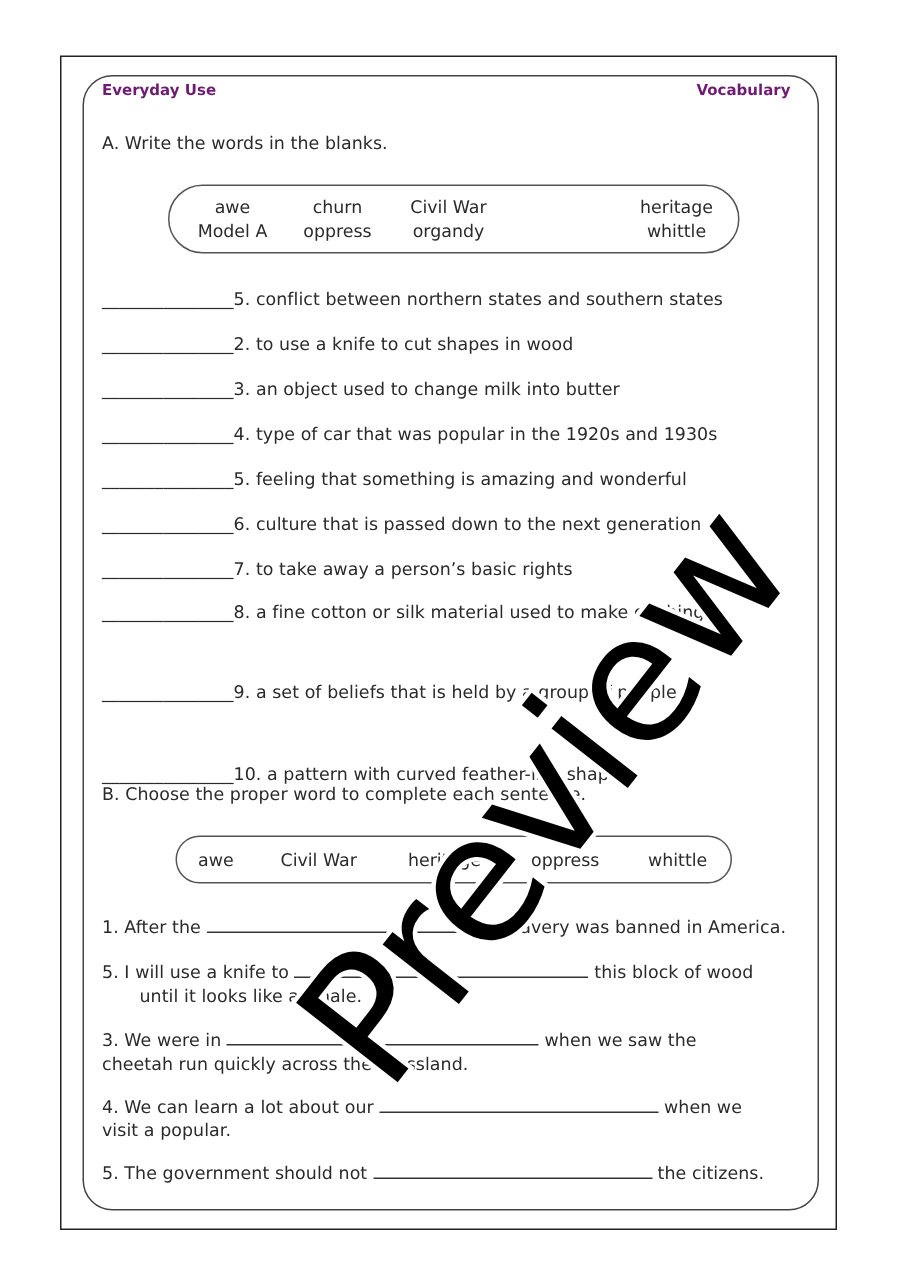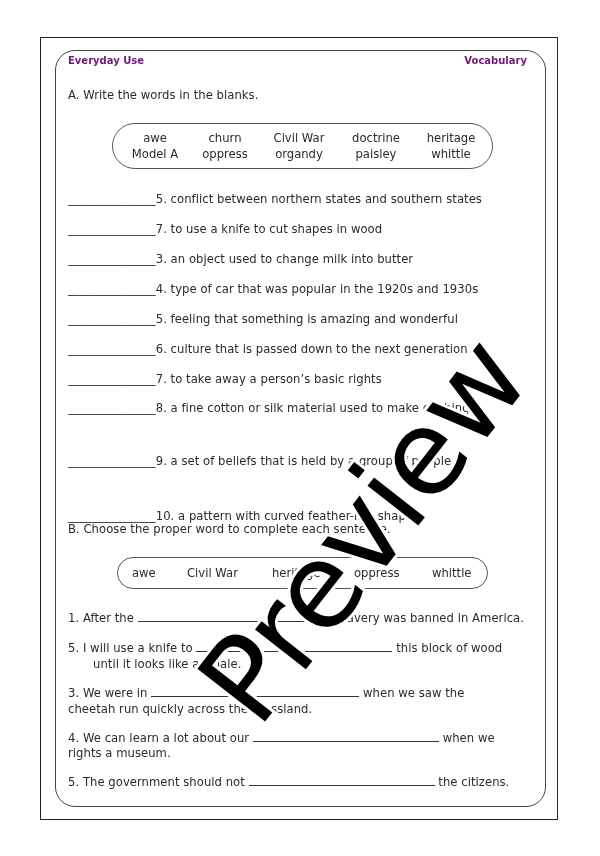--- a/index.html
+++ b/index.html
@@ -39,32 +39,28 @@
     <div>Model A</div>
   </div>
   <div class="wb-col" style="left:72px; top:6px;">
     <div>churn</div>
     <div>oppress</div>
   </div>
   <div class="wb-col" style="left:146px; top:6px;">
     <div>Civil War</div>
     <div>organdy</div>
   </div>
-  <div class="wb-col" style="left:223px; top:6px;">
-    <div>doctrine</div>
-    <div>paisley</div>
-  </div>
   <div class="wb-col" style="left:298px; top:6px;">
     <div>heritage</div>
     <div>whittle</div>
   </div>
 </div>
 
 <div class="abs txt" style="left:68px; top:192px;"><span>_______________</span><span>5. conflict between northern states and southern states</span></div>
-<div class="abs txt" style="left:68px; top:222px;"><span>_______________</span><span>7. to use a knife to cut shapes in wood</span></div>
+<div class="abs txt" style="left:68px; top:222px;"><span>_______________</span><span>2. to use a knife to cut shapes in wood</span></div>
 <div class="abs txt" style="left:68px; top:252px;"><span>_______________</span><span>3. an object used to change milk into butter</span></div>
 <div class="abs txt" style="left:68px; top:282px;"><span>_______________</span><span>4. type of car that was popular in the 1920s and 1930s</span></div>
 <div class="abs txt" style="left:68px; top:312px;"><span>_______________</span><span>5. feeling that something is amazing and wonderful</span></div>
 <div class="abs txt" style="left:68px; top:342px;"><span>_______________</span><span>6. culture that is passed down to the next generation</span></div>
 <div class="abs txt" style="left:68px; top:372px;"><span>_______________</span><span>7. to take away a person’s basic rights</span></div>
 <div class="abs txt" style="left:68px; top:401px;"><span>_______________</span><span>8. a fine cotton or silk material used to make clothing</span></div>
 <div class="abs txt" style="left:68px; top:431px;margin-top:23px;"><span>_______________</span><span>9. a set of beliefs that is held by a group of people</span></div>
 <div class="abs txt" style="left:68px; top:461px;margin-top:48px;"><span>_______________</span><span>10. a pattern with curved feather-like shapes</span></div>
 
 <div class="abs txt" style="left:68px; top:522px;">B. Choose the proper word to complete each sentence.</div>
@@ -95,21 +91,21 @@
   <span class="blank" style="width:208px;"></span>
   <span>when we saw the</span>
 </div>
 <div class="abs txt" style="left:68px; top:702px;">cheetah run quickly across the grassland.</div>
 
 <div class="abs txt" style="left:68px; top:731px;">
   <span>4. We can learn a lot about our</span>
   <span class="blank" style="width:186px;"></span>
   <span>when we</span>
 </div>
-<div class="abs txt" style="left:68px; top:746px;">rights a museum.</div>
+<div class="abs txt" style="left:68px; top:746px;">visit a popular.</div>
 
 <div class="abs txt" style="left:68px; top:775px;">
   <span>5. The government should not</span>
   <span class="blank" style="width:186px;"></span>
   <span>the citizens.</span>
 </div>
 
 <div class="watermark">Preview</div>
 
 </body></html>

